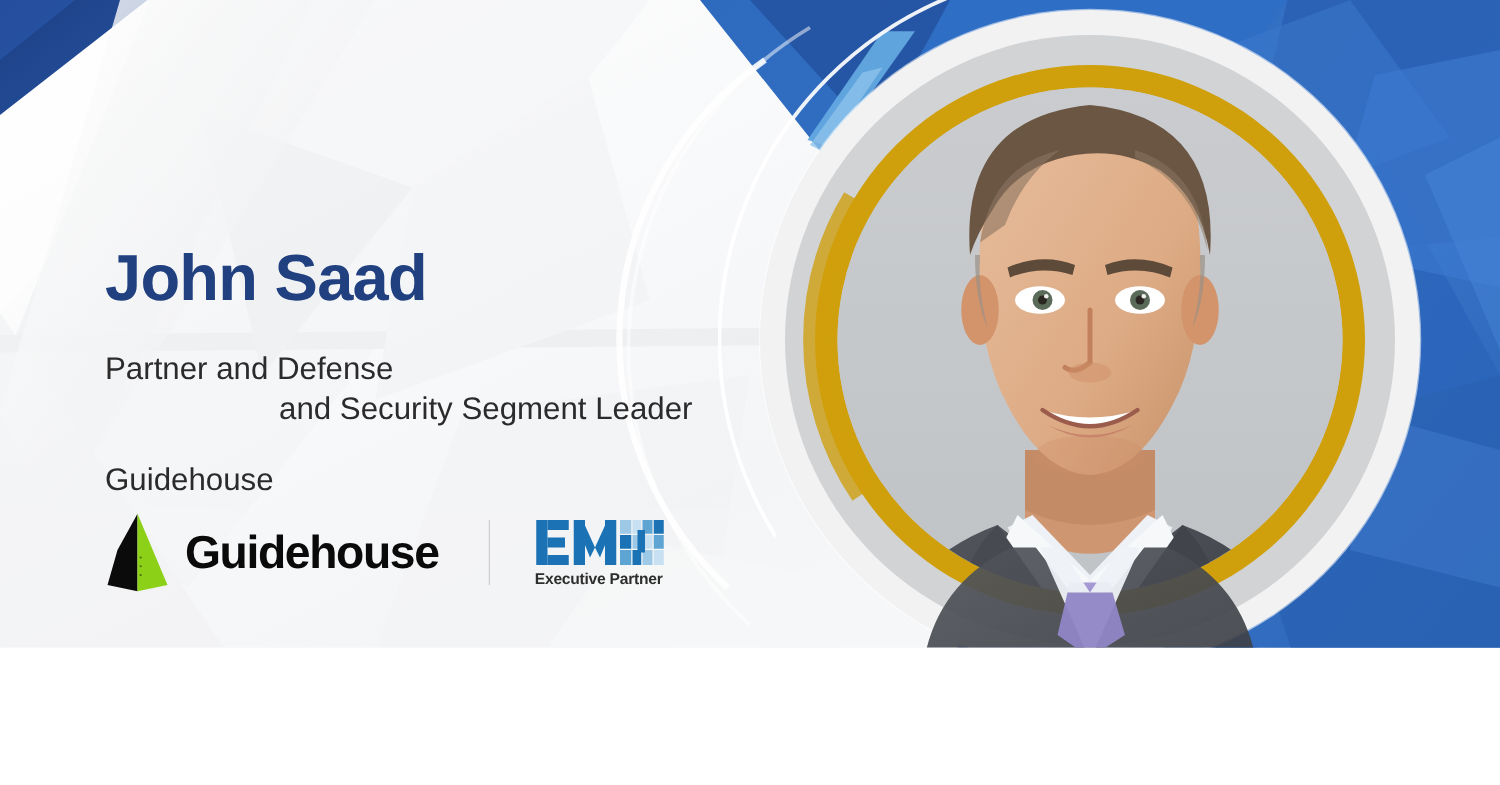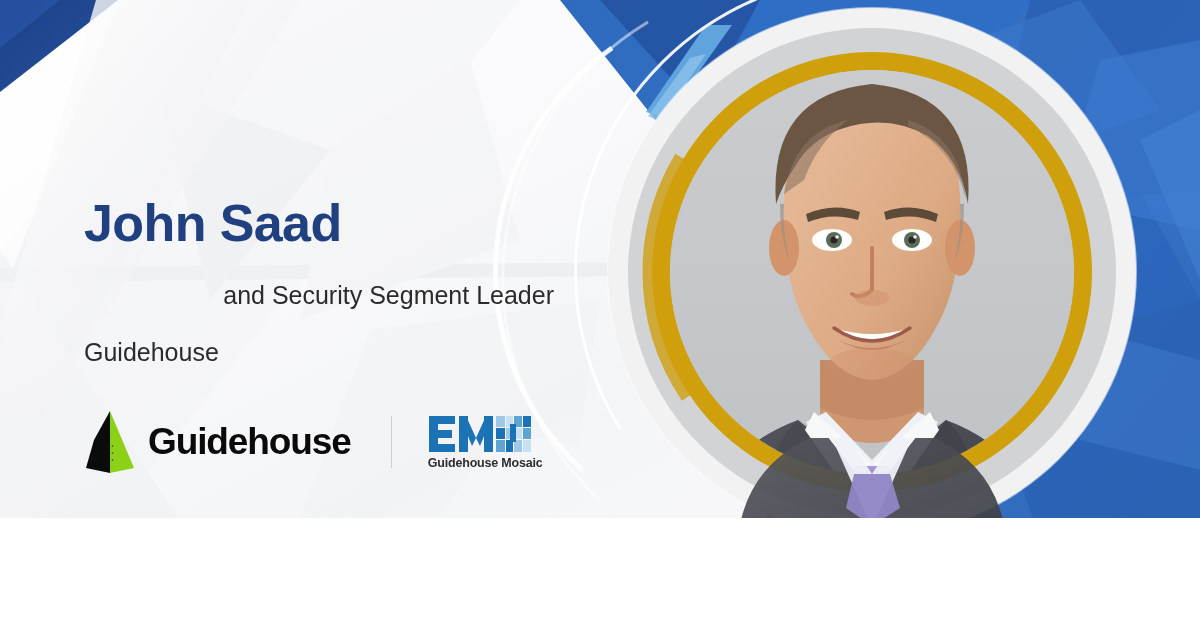--- a/index.html
+++ b/index.html
@@ -308,20 +308,21 @@
 
       <circle cx="264" cy="264" r="220" fill="none" stroke="#cf9f0c" stroke-width="19" stroke-dasharray="250 1200" stroke-dashoffset="-560" opacity=".78" transform="rotate(0 264 264)"></circle>
     </svg>
 
     <div class="thin-arc"></div>
   </div>
 
   <div class="text-block">
     <div class="person-name">John Saad</div>
     <div class="person-title">
+      <span>Partner and Defense</span>
       <span class="line2">and Security Segment Leader</span>
     </div>
     <div class="person-org">Guidehouse</div>
   </div>
 
   <div class="logo-row">
 
     <div class="gh-logo">
       <svg class="gh-mark" viewBox="0 0 52 64">
         <polygon points="26,1 26,63 2,58 10,30" fill="#0b0b0b"></polygon>
@@ -355,17 +356,17 @@
         <rect x="68" y="14" width="9" height="11" fill="#1b72b4"></rect>
         <rect x="78" y="14" width="7" height="11" fill="#9ec9e6"></rect>
         <rect x="86" y="14" width="8" height="11" fill="#c7e0f2"></rect>
         <rect x="95" y="14" width="8" height="11" fill="#5ea5d3"></rect>
         <rect x="68" y="26" width="9" height="12" fill="#5ea5d3"></rect>
         <rect x="78" y="26" width="7" height="12" fill="#1b72b4"></rect>
         <rect x="86" y="26" width="8" height="12" fill="#9ec9e6"></rect>
         <rect x="95" y="26" width="8" height="12" fill="#c7e0f2"></rect>
         <rect x="82" y="10" width="6" height="18" fill="#1b72b4"></rect>
       </svg>
-      <span class="em-word">Guidehouse Mosaic</span>
+      <span class="em-word">Executive Partner</span>
     </div>
   </div>
 
 </div>
 
 </body></html>

